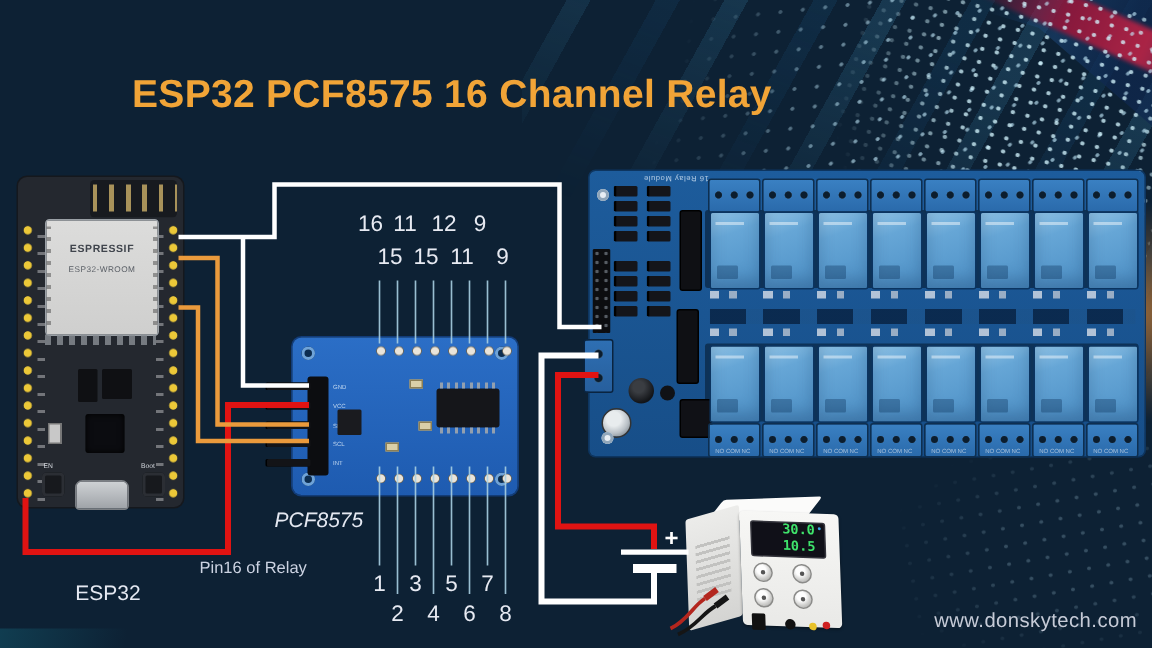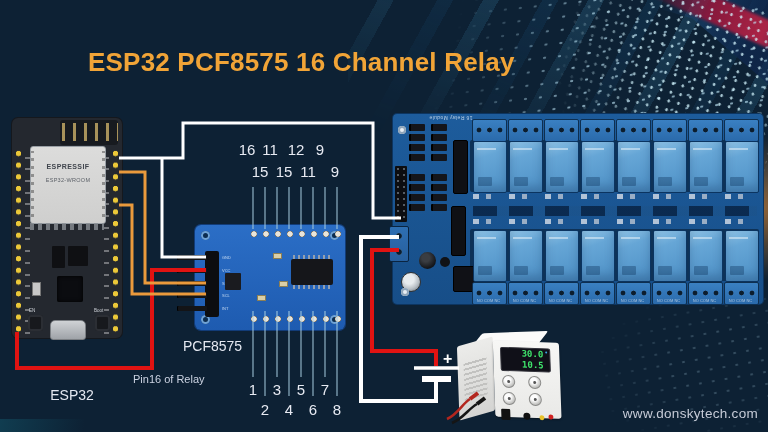--- a/index.html
+++ b/index.html
@@ -368,20 +368,20 @@
   <span class="pnum" style="left:322px;top:163px;">9</span>
   <span class="pnum" style="left:240px;top:381px;">1</span>
   <span class="pnum" style="left:264px;top:381px;">3</span>
   <span class="pnum" style="left:288px;top:381px;">5</span>
   <span class="pnum" style="left:312px;top:381px;">7</span>
   <span class="pnum" style="left:252px;top:401px;">2</span>
   <span class="pnum" style="left:276px;top:401px;">4</span>
   <span class="pnum" style="left:300px;top:401px;">6</span>
   <span class="pnum" style="left:324px;top:401px;">8</span>
 
-  <div class="abs lbl" style="left:183px;top:338px;">PCF8575</div>
+  <div class="abs lbl" style="left:183px;top:338px;font-style:italic;">PCF8575</div>
   <div class="abs lbl" style="left:44px;top:387px;width:56px;text-align:center;">ESP32</div>
   <div class="abs note">
     <div>Pin16 of Relay</div>
   </div>
   <div class="abs website">www.donskytech.com</div>
 
 </div>
 
 </body></html>

